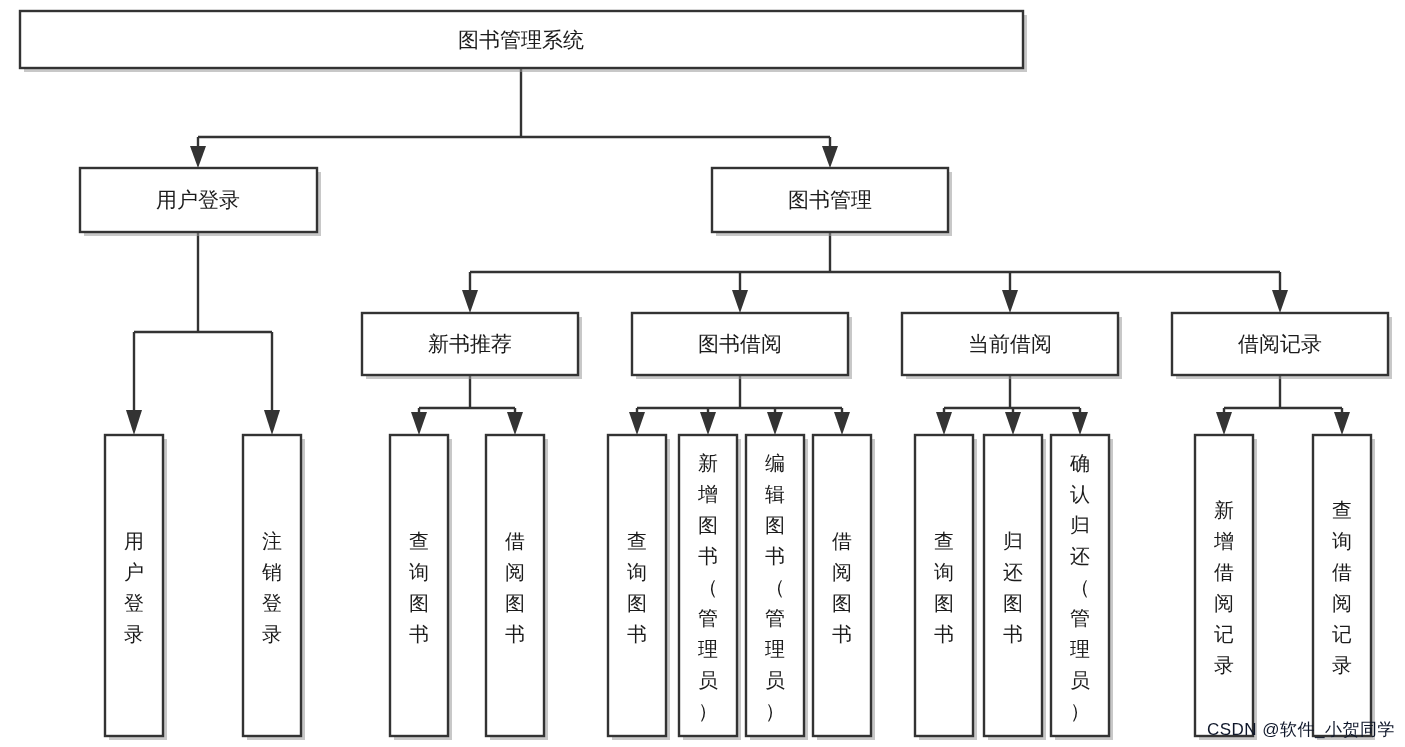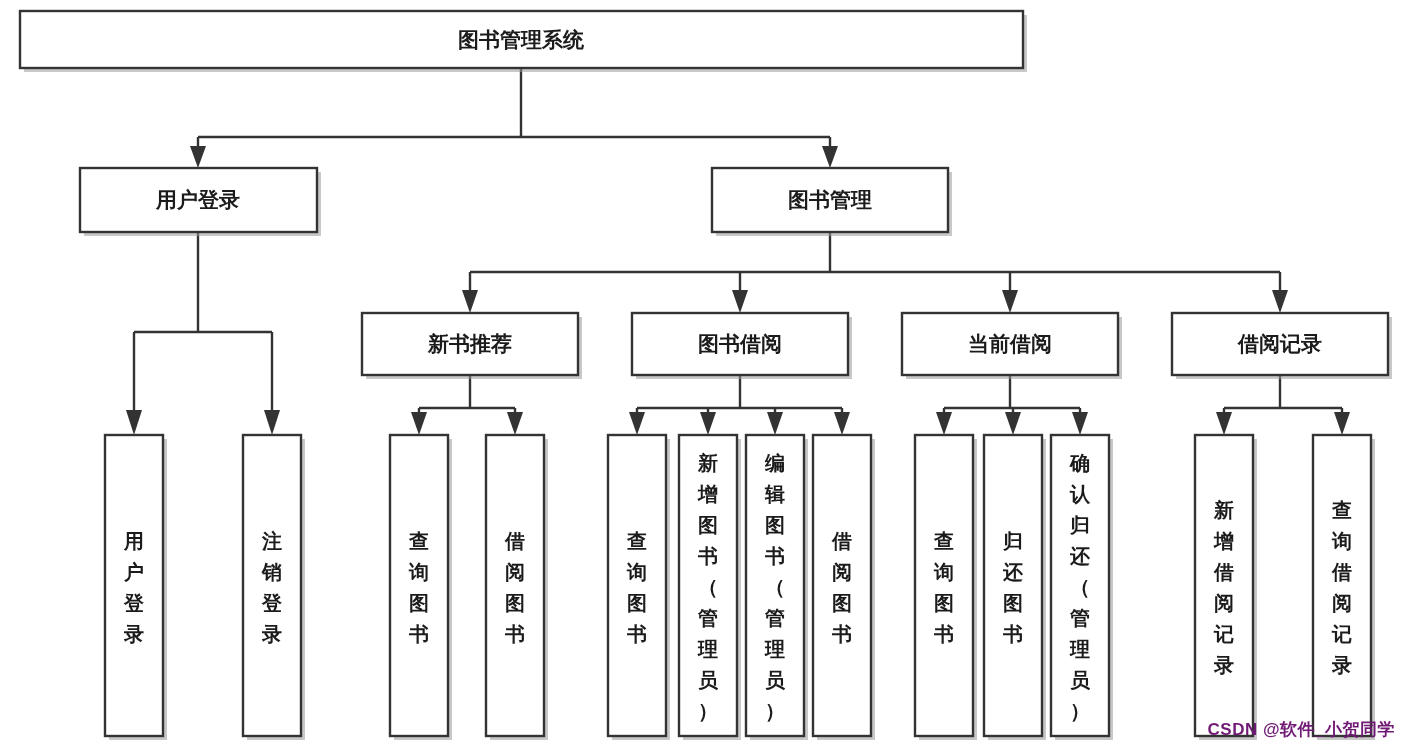--- a/index.html
+++ b/index.html
@@ -10,21 +10,20 @@
   }
   body {
     font-family: "Liberation Sans", "DejaVu Sans", sans-serif;
   }
   #diagram-root {
     position: relative;
     width: 1405px;
     height: 747px;
     background: #ffffff;
     overflow: hidden;
-    font-weight: bold;
   }
   svg.flow {
     position: absolute;
     left: 0;
     top: 0;
     width: 1405px;
     height: 747px;
   }
   .node-rect {
     fill: #ffffff;
@@ -56,21 +55,21 @@
     font-size: 20px;
     fill: #1b1b1b;
     text-anchor: middle;
   }
   .watermark {
     position: absolute;
     right: 10px;
     bottom: 6px;
     font-family: "Liberation Sans", "DejaVu Sans", sans-serif;
     font-size: 17px;
-    color: #701a75;
+    color: #0f172a;
     letter-spacing: 0.5px;
     white-space: nowrap;
     user-select: none;
   }
 </style>
 </head>
 <body>
 
 <div id="diagram-root">
 

